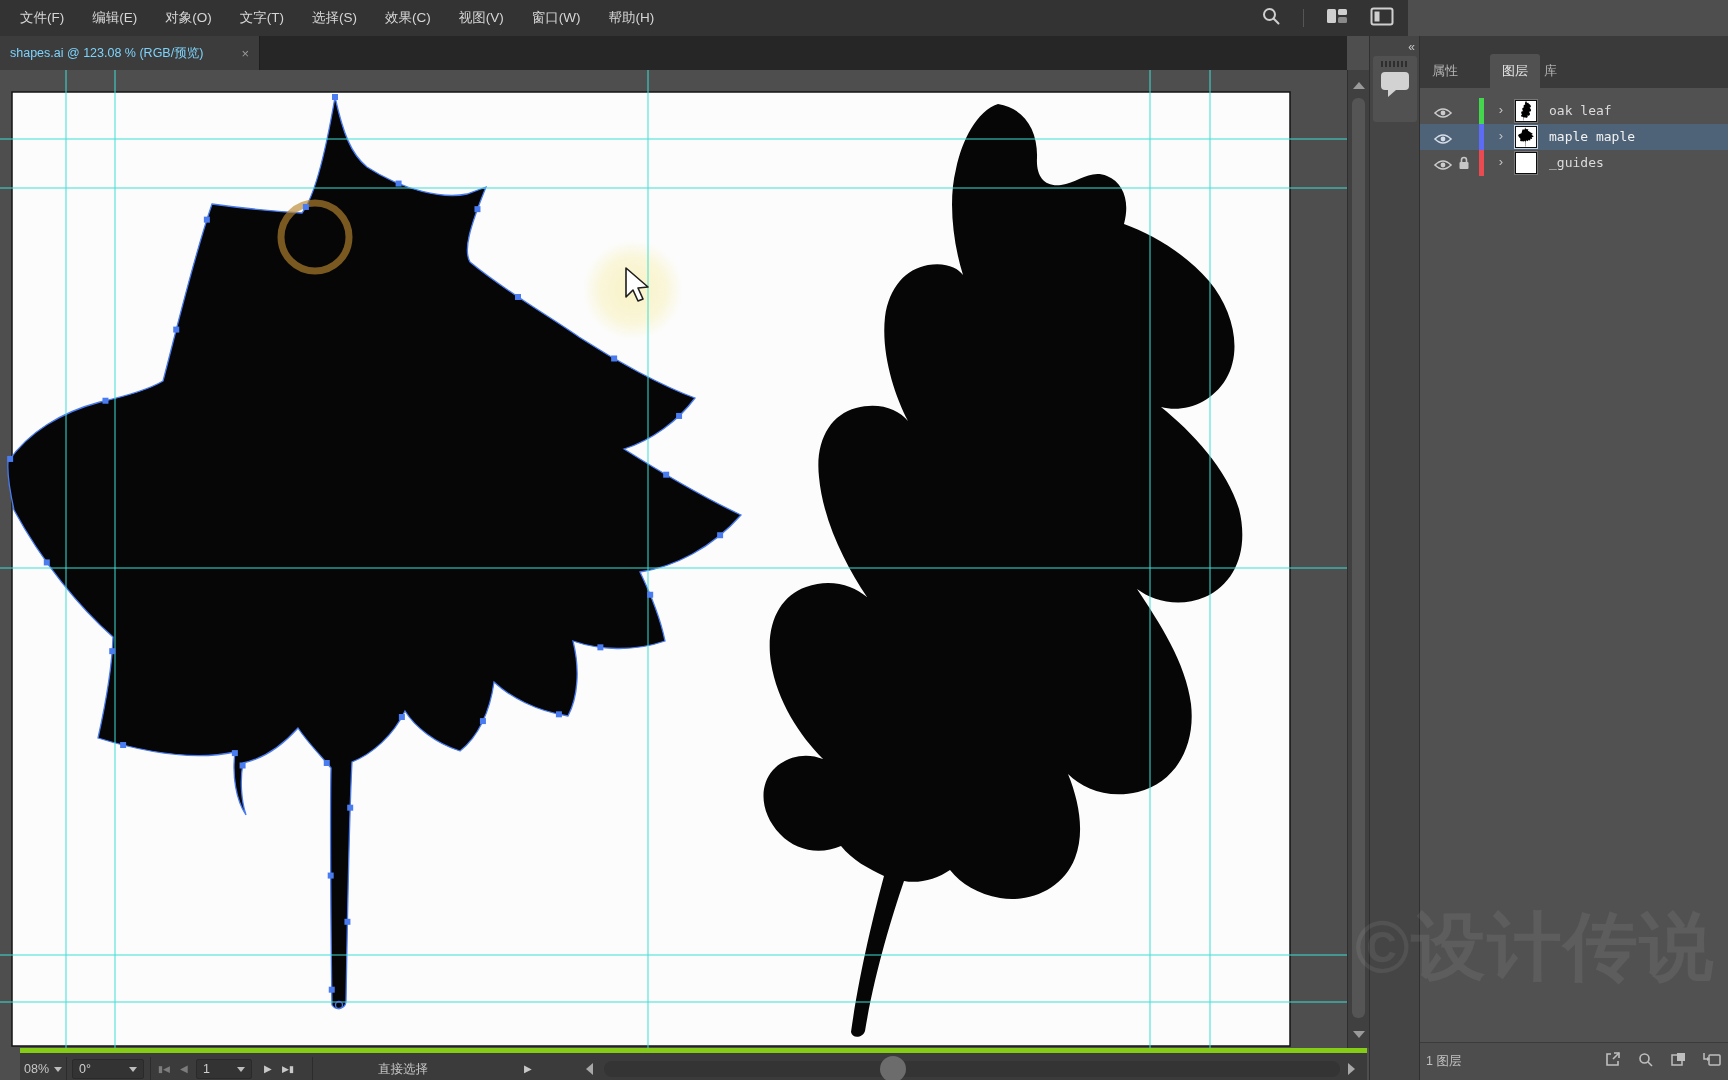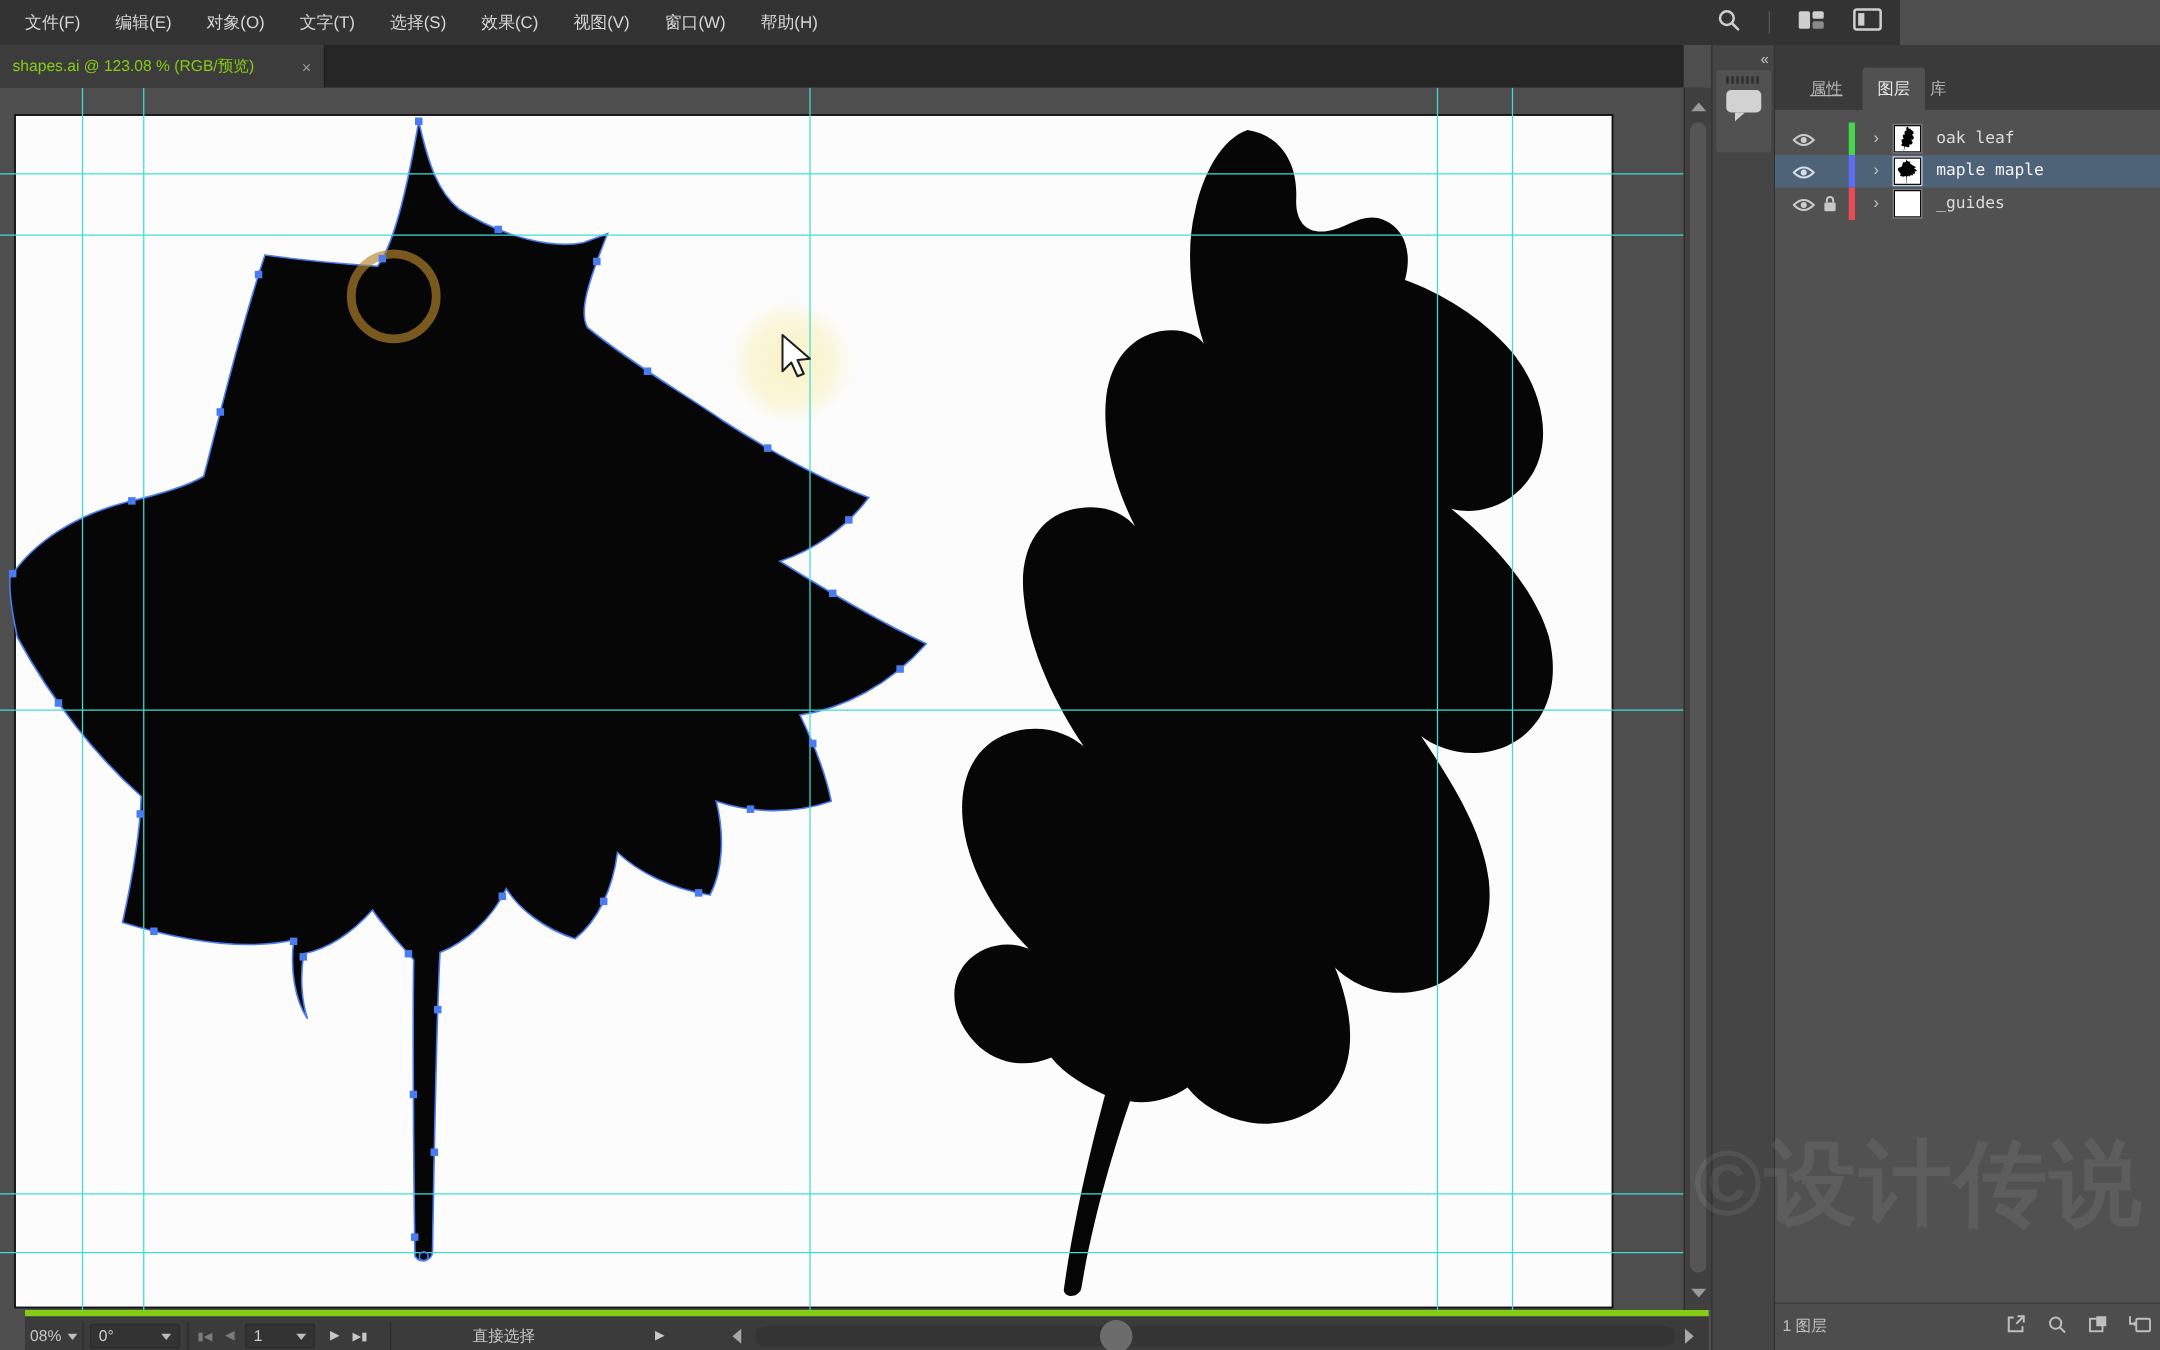--- a/index.html
+++ b/index.html
@@ -1,32 +1,32 @@
 <!DOCTYPE html>
 <html><head>
 <meta charset="utf-8">
 <style>
   * { margin:0; padding:0; box-sizing:border-box; }
   html,body { background:#222; }
   .app { position:relative; width:1728px; height:1080px; background:#4e4e4e; overflow:hidden;
          font-family:"Liberation Sans", sans-serif; -webkit-font-smoothing:antialiased; }
 
   
-  .menubar { position:absolute; left:0; top:0; width:1520px; height:36px; background:#333333;
+  .menubar { position:absolute; left:0; top:0; width:1408px; height:36px; background:#333333;
              display:flex; align-items:center; z-index:30; }
   .menu-items { display:flex; align-items:center; padding-left:6px; }
   .menu-item { color:#d6d6d6; font-size:13.5px; padding:0 14px; line-height:36px; cursor:default; }
   .menubar-right { position:absolute; right:14px; top:0; height:36px; display:flex; align-items:center; gap:22px; }
   .mb-divider { width:1px; height:18px; background:#555; }
 
   
   .tabstrip { position:absolute; left:0; top:36px; width:1347px; height:34px; background:#262626; z-index:25; }
   .doctab { position:absolute; left:0; top:0; width:260px; height:34px; background:#3c3c3c;
             display:flex; align-items:center; padding:0 10px; border-right:1px solid #1e1e1e; }
-  .doctab-title { color:#84cc16; font-size:12.5px; white-space:nowrap; flex:1; }
+  .doctab-title { color:#7dd3fc; font-size:12.5px; white-space:nowrap; flex:1; }
   .doctab-close { color:#9a9a9a; font-size:13px; margin-left:6px; cursor:pointer; }
 
   
   .canvas { position:absolute; left:0; top:70px; width:1347px; height:978px; background:#4e4e4e; }
   .canvas svg { display:block; }
 
   
   .vscroll { position:absolute; left:1347px; top:70px; width:22px; height:978px; background:#404040;
              border-left:1px solid #2e2e2e; }
   .vthumb { position:absolute; left:4px; top:28px; width:13px; height:920px; background:#555555; border-radius:6px; }
@@ -41,21 +41,21 @@
   .dock-tile { position:absolute; left:3px; top:20px; width:44px; height:66px; background:#515151; border-radius:3px; }
   .dock-grips { position:absolute; left:8px; top:5px; display:flex; gap:2.5px; }
   .dock-grips i { display:block; width:1.5px; height:6px; background:#2e2e2e; }
 
   
   .panel { position:absolute; left:1419px; top:36px; width:309px; height:1044px; background:#515151;
            border-left:1px solid #303030; }
   .panel-header { position:absolute; left:0; top:0; width:100%; height:52px; background:#3a3a3a; }
   .ptab { position:absolute; top:18px; height:34px; line-height:34px; font-size:13px; color:#b5b5b5; padding:0 12px; }
   .ptab.active { background:#515151; color:#e8e8e8; border-radius:3px 3px 0 0;margin-left:20px; }
-  .tab-props { left:16px;text-decoration:underline; }  .tab-layers { left:50px; } .tab-libs { left:112px; }
+  .tab-props { left:0; }  .tab-layers { left:50px; } .tab-libs { left:112px; }
 
   .layer-rows { position:absolute; left:0; top:62px; width:100%; }
   .lrow { position:relative; width:100%; height:26px; }
   .lrow.selected { background:#4e6278; }
   .lrow .eye { position:absolute; left:14px; top:7px; }
   .lrow .lockbox { position:absolute; left:38px; top:6px; }
   .lrow .cbar { position:absolute; left:59px; top:0; width:5px; height:26px; }
   .lrow .chev { position:absolute; left:74px; top:4px; color:#c5c5c5; font-size:13px; width:14px; text-align:center; }
   .lrow .thumb { position:absolute; left:95px; top:2px; width:22px; height:22px; background:#ffffff;
                  border:1px solid #0d0d0d; box-shadow:0 0 0 1px #787878; }

